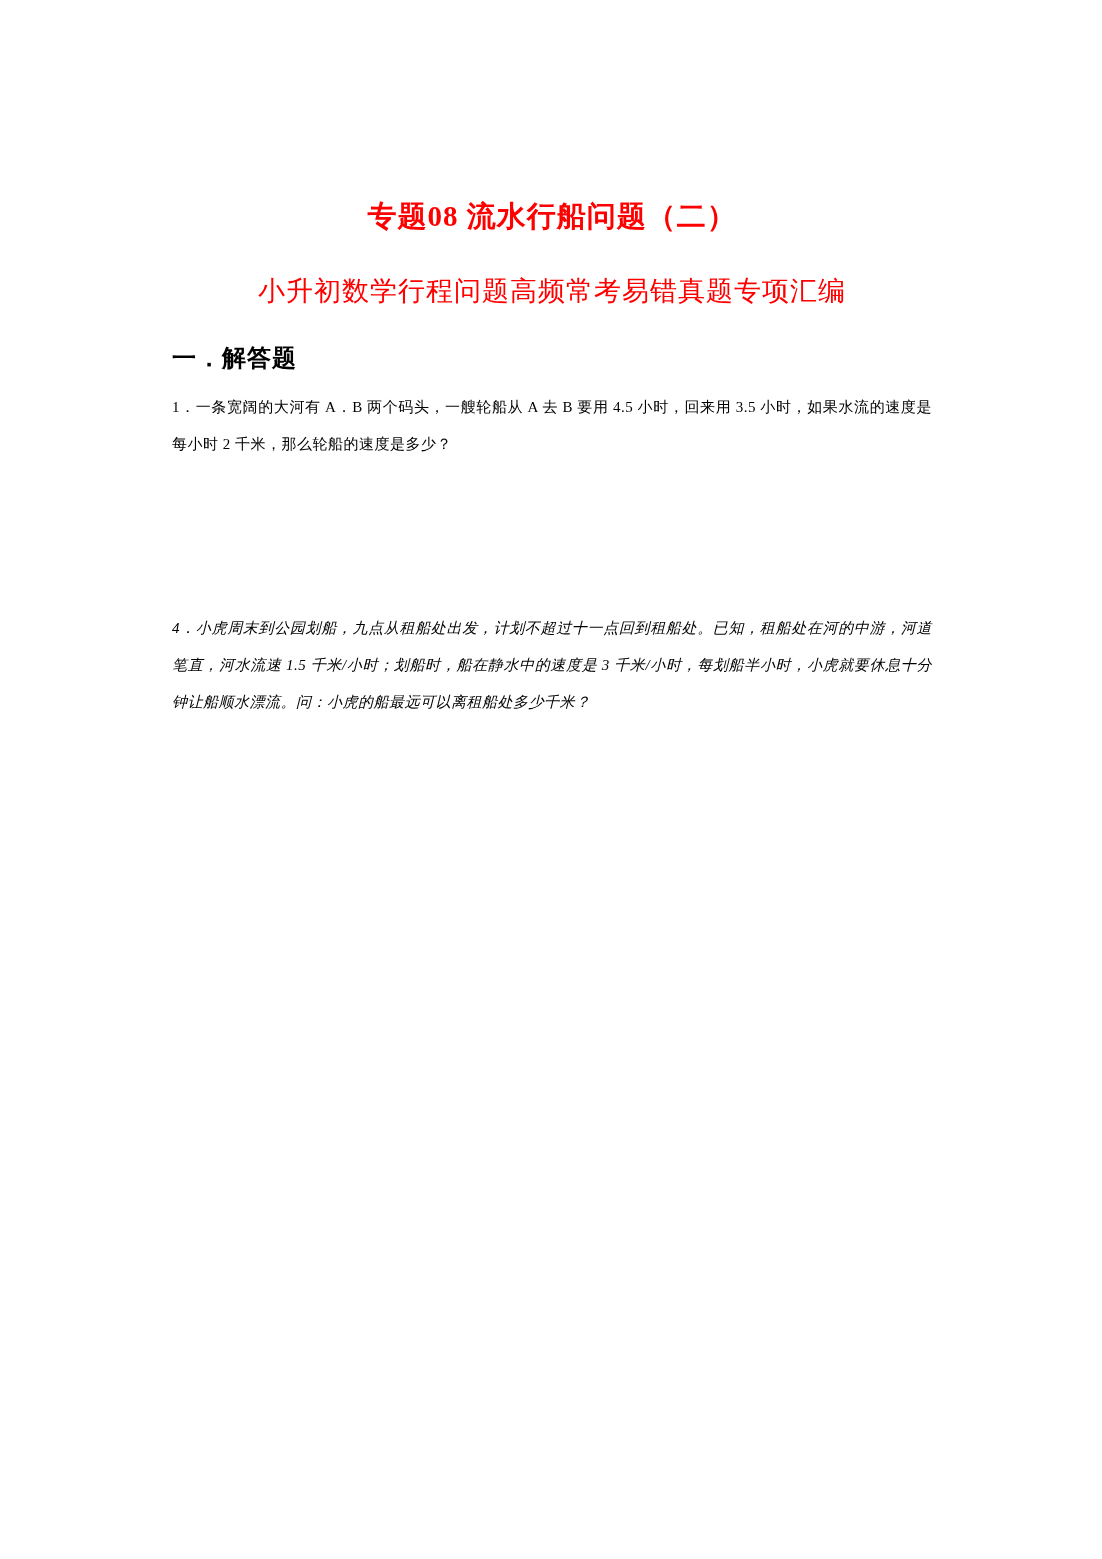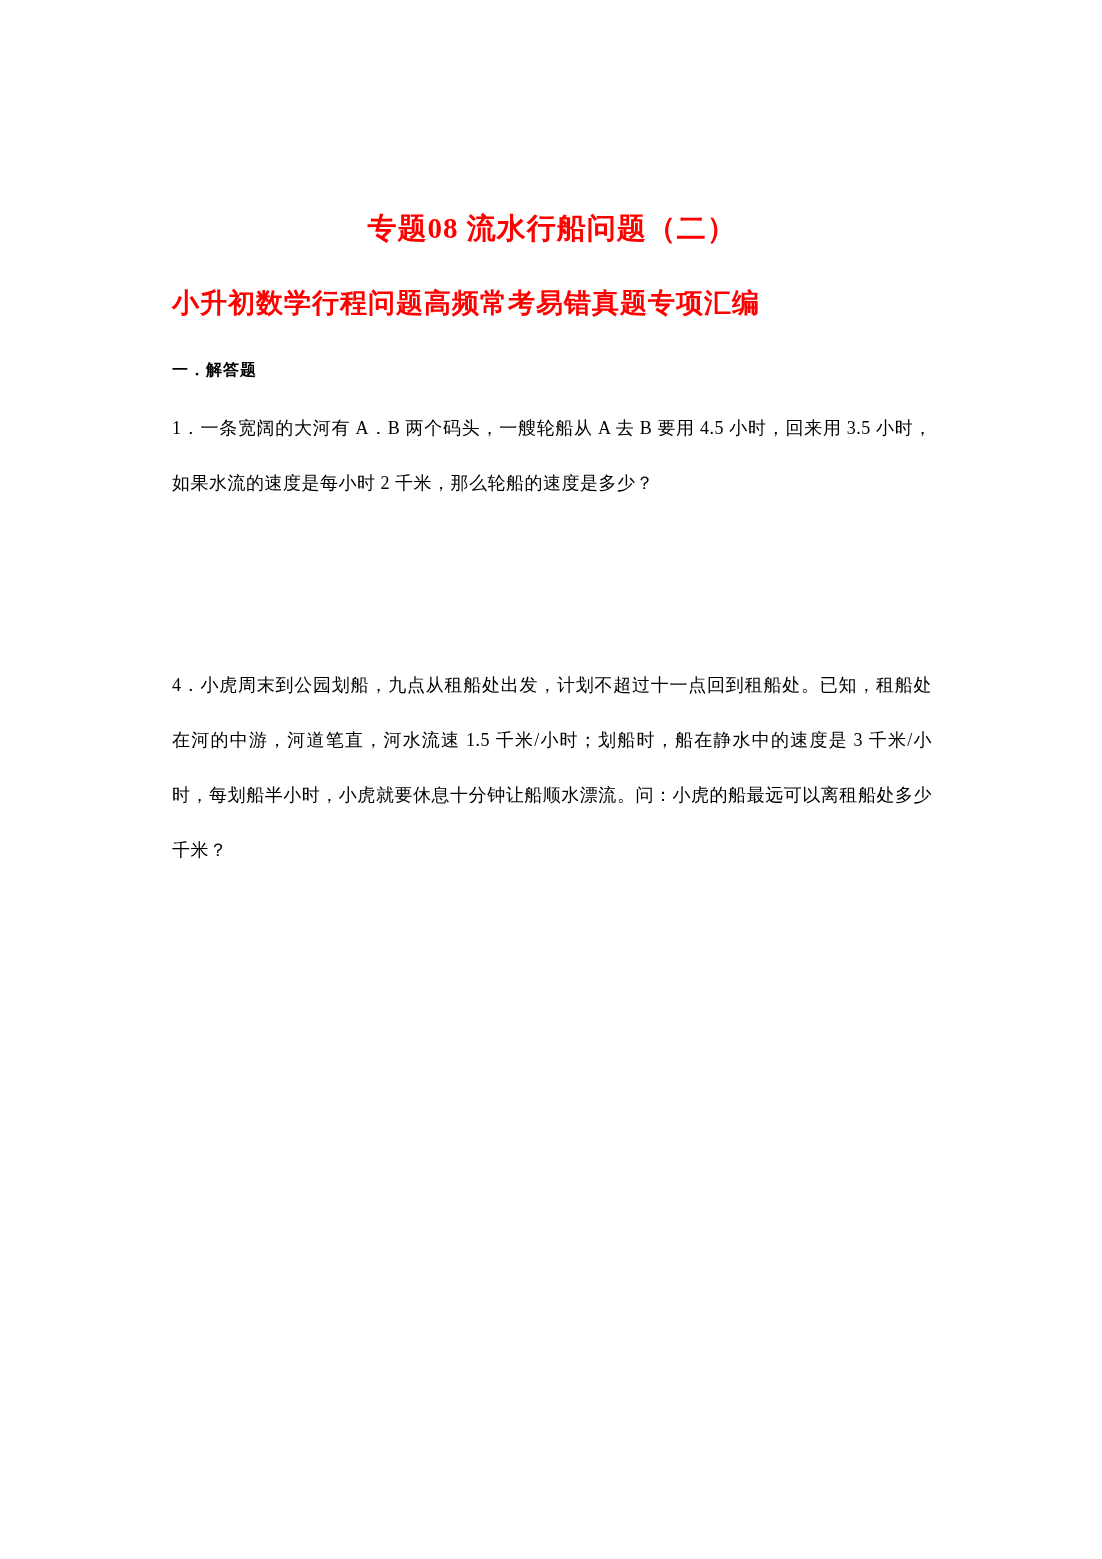--- a/index.html
+++ b/index.html
@@ -17,48 +17,50 @@
     padding: 193px 170px 40px 172px;
     font-family: "Liberation Serif", "DejaVu Serif", serif;
     color: #000000;
     overflow: hidden;
   }
   .doc-title {
     text-align: center;
     font-size: 29px;
     font-weight: bold;
     letter-spacing: 1px;
-    margin: 16px 0 36px 0;
+    margin: 4px 0 36px 0;
   }
   .doc-subtitle {
+    text-align: center;
     font-size: 27px;
-    font-weight: bold;
+    font-weight: normal;
     letter-spacing: 1px;
     margin: 13px 0 32px 0;
   }
   .section-heading {
-    font-size: 16px;
+    font-size: 24px;
     font-weight: bold;
     letter-spacing: 1px;
     margin: 0 0 14px 0;
     line-height: 34px;
   }
   .question {
-    font-size: 18px;
-    line-height: 55px;
+    font-size: 15px;
+    line-height: 37px;
     letter-spacing: 0.5px;
     text-align: justify;
     white-space: pre-wrap;
     margin: 0 0 147px 0;
   }
   .question.q3 {
     margin-bottom: 160px;
   }
   .question.q4 {
     margin-bottom: 138px;
+    font-style: italic;
   }
 </style>
 </head>
 <body>
 
 <div class="page">
 
   <h1 class="doc-title" style="color:#ff0000;">专题08 流水行船问题（二）</h1>
 
   <h2 class="doc-subtitle" style="color:#ff0000;">小升初数学行程问题高频常考易错真题专项汇编</h2>

